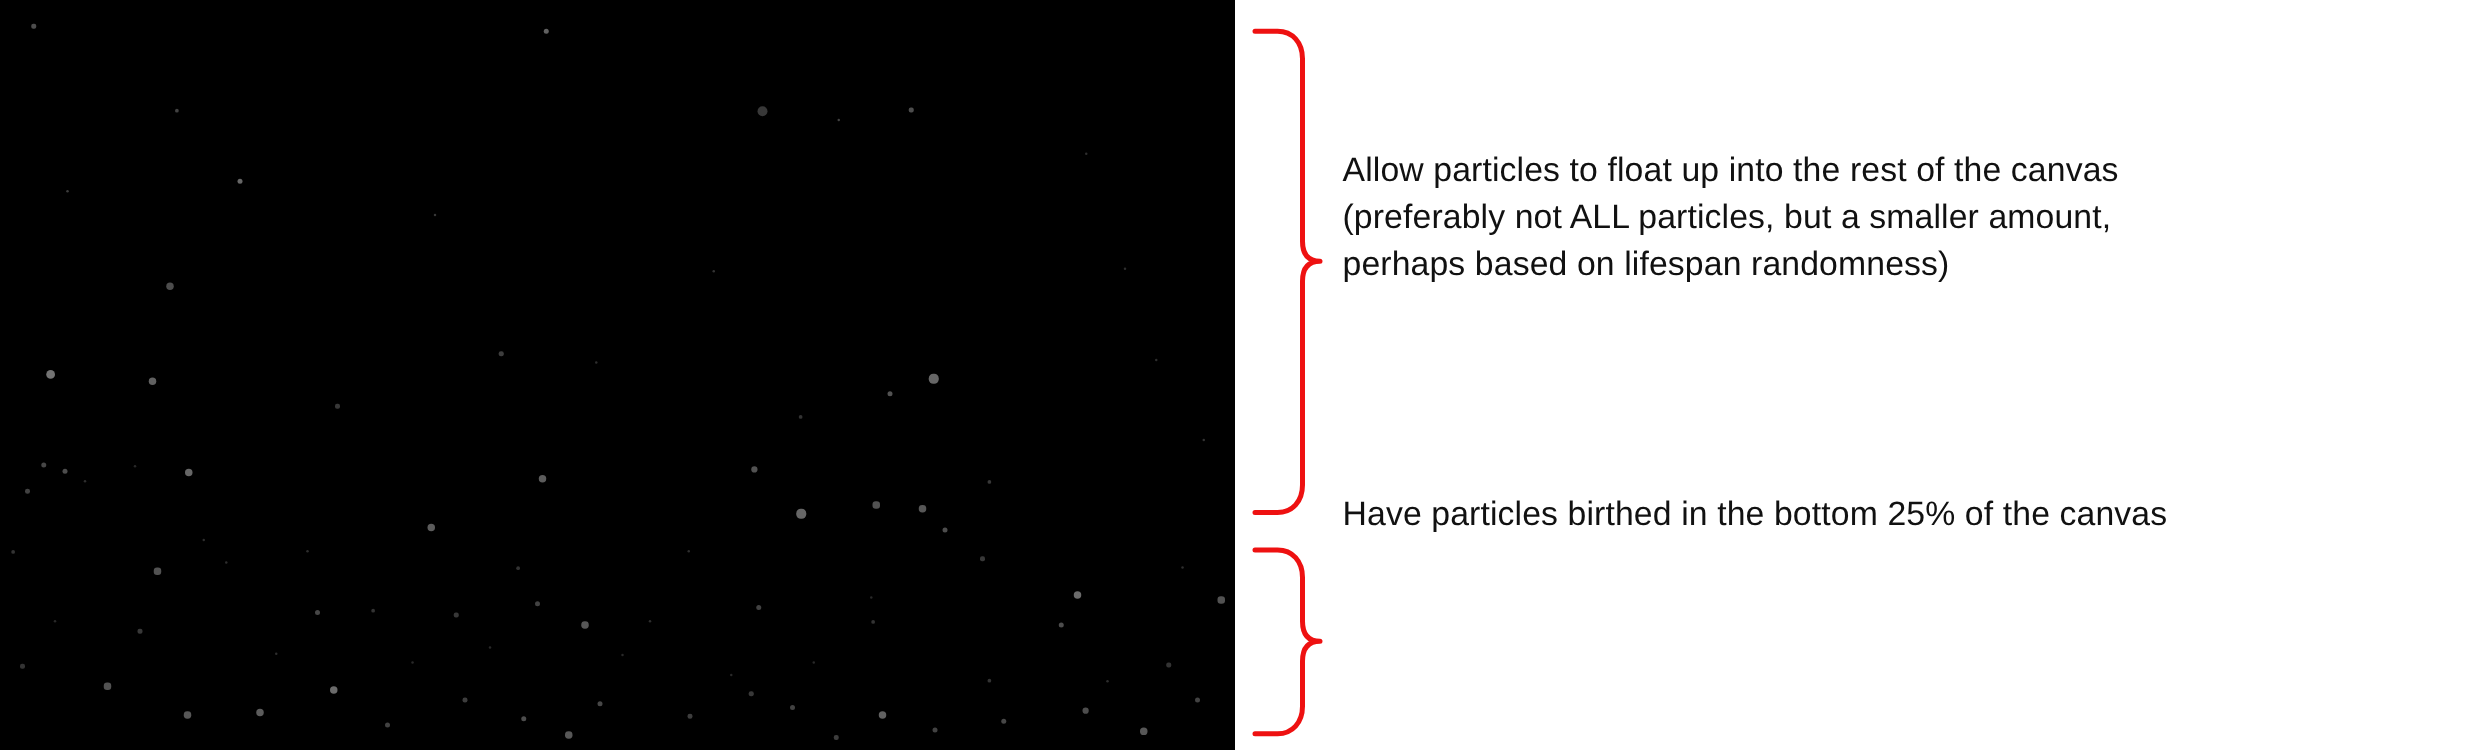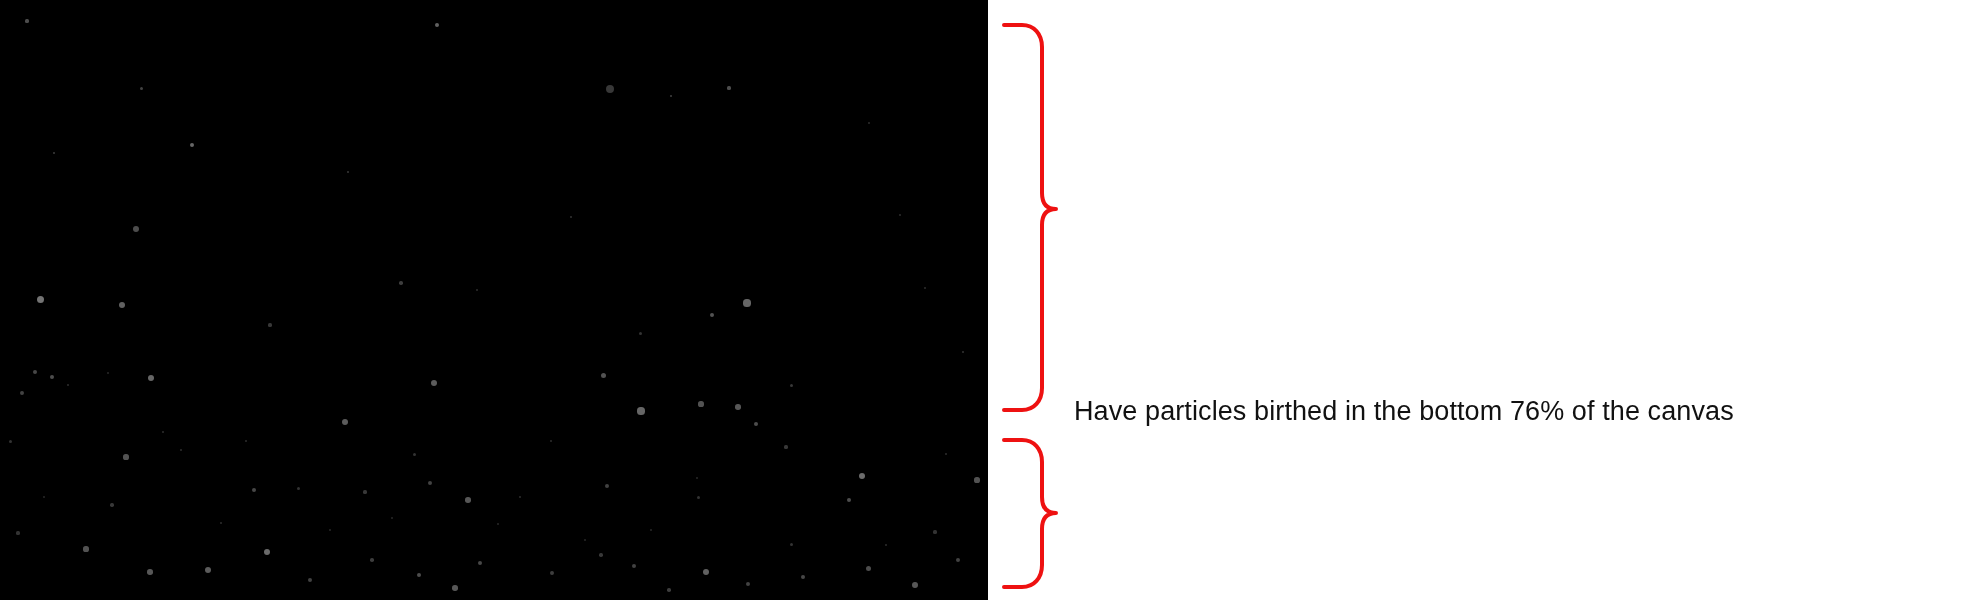--- a/index.html
+++ b/index.html
@@ -170,24 +170,27 @@
 
   <div id="annotation-panel">
 
     <div class="brace" id="brace-1" style="top:23px;">
       <svg width="62" height="389" viewBox="0 0 62 389" fill="none" xmlns="http://www.w3.org/2000/svg">
         <path d="M2 2 H20 C32 2 40 11 40 24 V170 C40 180 44 186 54 186
                  C44 186 40 192 40 202 V365 C40 378 32 387 20 387 H2" stroke="#ee1111" stroke-width="4" stroke-linecap="round" stroke-linejoin="round" fill="none"></path>
       </svg>
     </div>
 
+    <div class="annotation-text" id="annotation-1-text">Allow particles to float up into the rest of the canvas
+(preferably not ALL particles, but a smaller amount,
+perhaps based on lifespan randomness)</div>
 
     <div class="brace" id="brace-2" style="top:438px;">
       <svg width="62" height="151" viewBox="0 0 62 151" fill="none" xmlns="http://www.w3.org/2000/svg">
         <path d="M2 2 H20 C32 2 40 11 40 24 V59 C40 69 44 75 54 75
                  C44 75 40 81 40 91 V127 C40 140 32 149 20 149 H2" stroke="#ee1111" stroke-width="4" stroke-linecap="round" stroke-linejoin="round" fill="none"></path>
       </svg>
     </div>
 
-    <div class="annotation-text" id="annotation-2-text">Have particles birthed in the bottom 76% of the canvas</div>
+    <div class="annotation-text" id="annotation-2-text">Have particles birthed in the bottom 25% of the canvas</div>
 
   </div>
 </div>
 
 </body></html>

